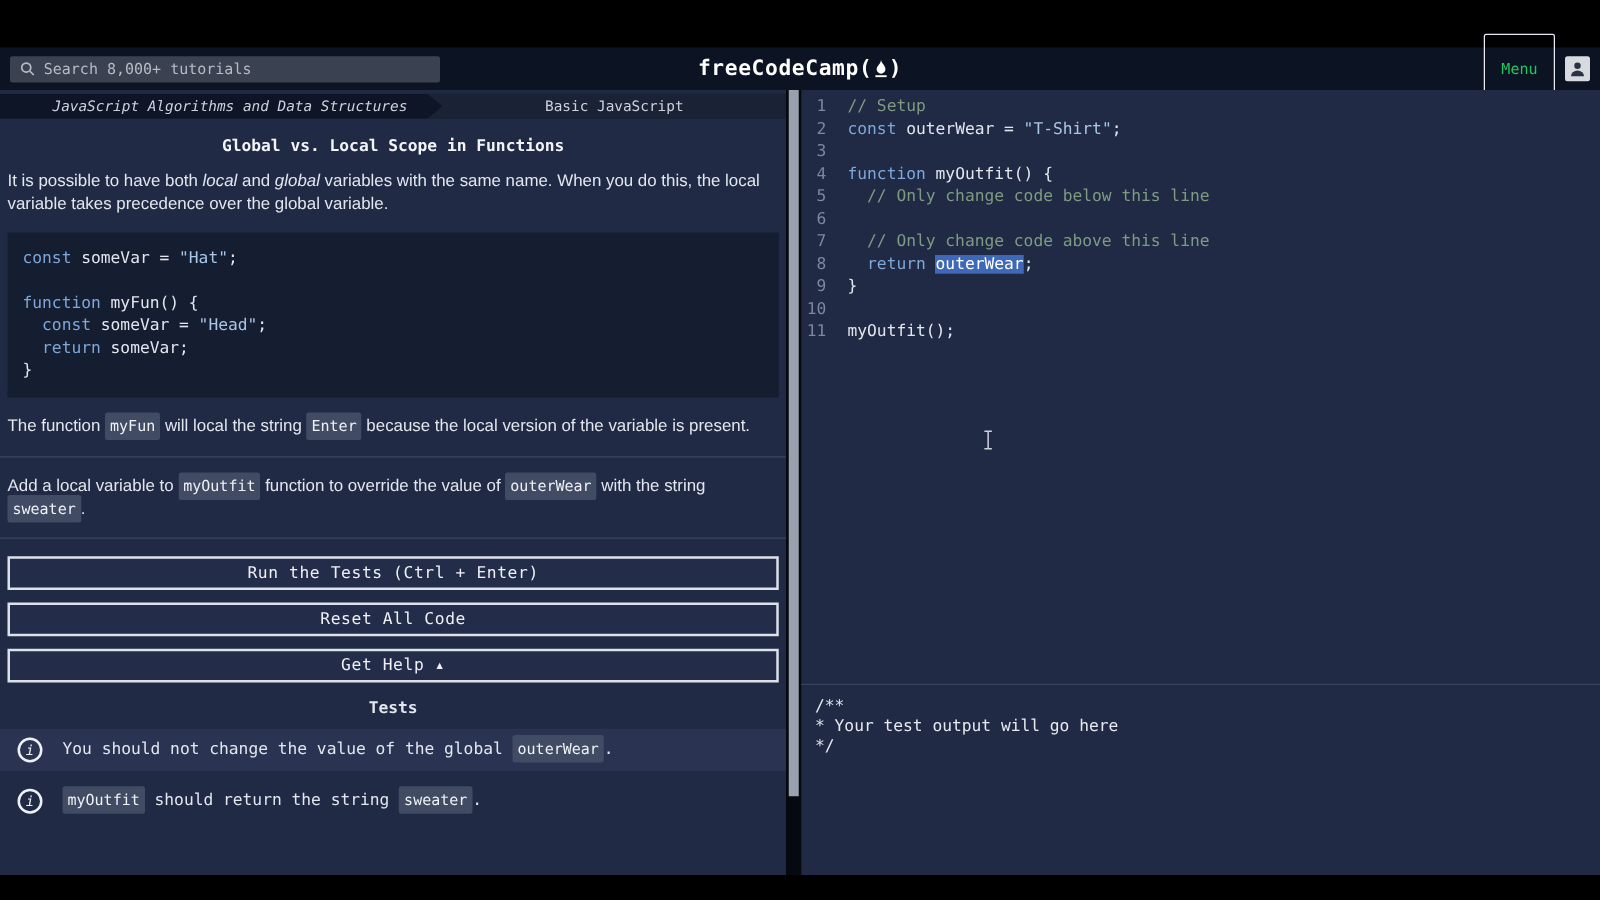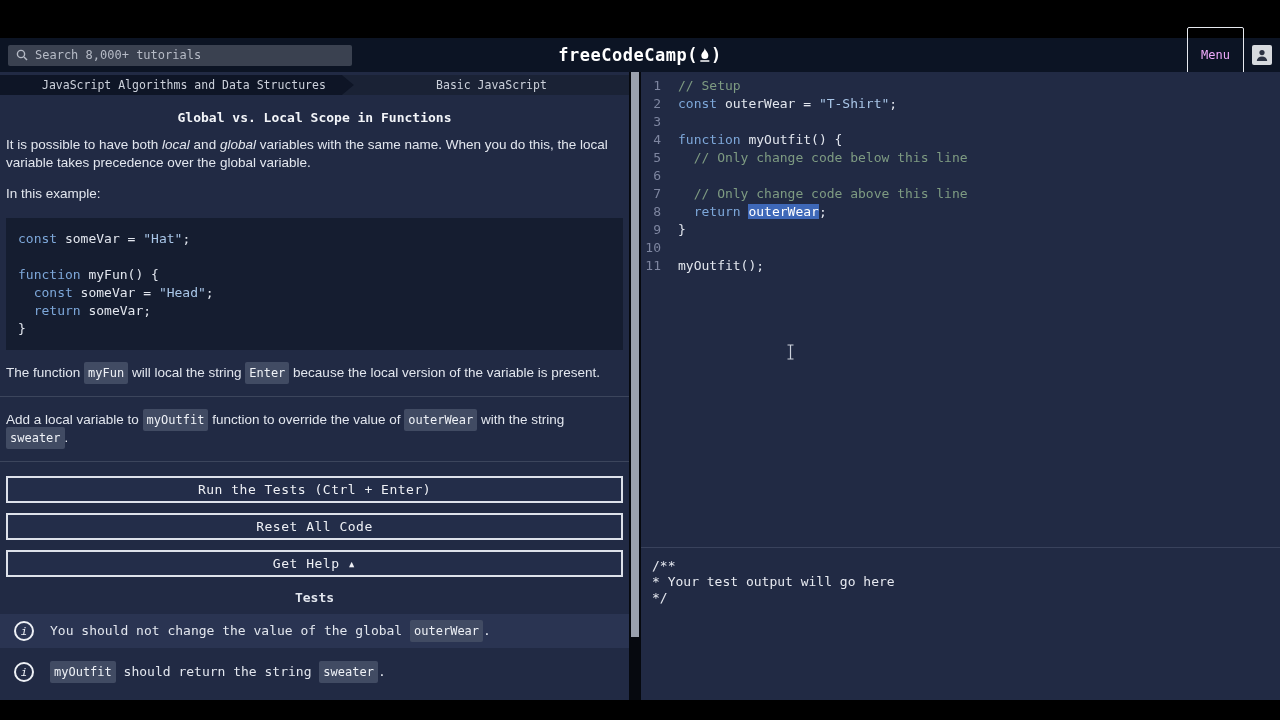--- a/index.html
+++ b/index.html
@@ -12,30 +12,30 @@
 
   
   .header { height:34px; background:#0c1424; display:flex; align-items:center; padding:0 8px; position:relative; flex:none; }
   .search-box { width:344px; height:21px; background:#3a4150; border-radius:2px; display:flex; align-items:center; padding:0 8px; gap:7px; }
   .search-box svg { flex:none; }
   .search-box input { background:transparent; border:none; outline:none; color:#c9cdd6; font:12px "DejaVu Sans Mono", monospace; width:100%; }
   .search-box input::placeholder { color:#b6bbc6; }
   .logo { position:absolute; left:50%; transform:translateX(-50%); color:#fff; font-size:17px; font-weight:bold; letter-spacing:.5px; display:flex; align-items:center; }
   .logo svg { margin:0 1px; }
   .header-right { margin-left:auto; display:flex; align-items:center; gap:8px; }
-  .menu-btn { border:1px solid #e7eaf0; color:#f0abfc; background:transparent; font:12px "DejaVu Sans Mono", monospace; padding:20px 13px; border-radius:2px; cursor:pointer;text-align:center; }
+  .menu-btn { border:1px solid #e7eaf0; color:#22c55e; background:transparent; font:12px "DejaVu Sans Mono", monospace; padding:20px 13px; border-radius:2px; cursor:pointer;text-align:center; }
   .avatar-btn { width:20px; height:20px; background:#d7dade; border-radius:2px; display:flex; align-items:center; justify-content:center; cursor:pointer; border:none; }
 
   
   .content { flex:1; display:flex; min-height:0; }
 
   
   .left-panel { width:629px; background:#212a44; color:#e2e6ee; overflow:hidden; flex:none; }
   .breadcrumbs { display:flex; height:20px; background:#1a2235; font-size:11.5px; color:#ccd1db; margin-top:3px; }
-  .crumb-super { background:#0e1526; padding:0 28px 0 42px; display:flex; align-items:center; clip-path:polygon(0 0, calc(100% - 12px) 0, 100% 50%, calc(100% - 12px) 100%, 0 100%); cursor:pointer; }
+  .crumb-super { background:#0e1526; padding:0 28px 0 42px; display:flex; align-items:center; clip-path:polygon(0 0, calc(100% - 12px) 0, 100% 50%, calc(100% - 12px) 100%, 0 100%); cursor:pointer;font-style:italic; }
   .crumb-block { flex:1; display:flex; align-items:center; justify-content:center; cursor:pointer; }
   .lesson-title { text-align:center; font-weight:bold; font-size:13px; margin:15px 0 11px; color:#f2f4f8; }
   .para { font-family:"Liberation Sans", sans-serif; font-size:13.5px; line-height:1.35; padding:0 6px; margin-bottom:13px; color:#e2e6ee; }
   .rich-italic { font-style:italic; }
   .rich-code { font-family:"DejaVu Sans Mono", monospace; background:#414b63; padding:4px 4px; border-radius:2px; font-size:12px; color:#eef1f6; }
   .code-block { background:#151d30; margin:14px 6px; padding:12px; font-size:13px; line-height:18px; }
   .code-line { white-space:pre; min-height:18px; }
   .tok-kw { color:#7da7d9; }
   .tok-str { color:#a9c6e8; }
   .tok-cmt { color:#7e9b82; }
@@ -105,21 +105,20 @@
             <span>JavaScript Algorithms and Data Structures</span>
           </div>
         <div class="crumb-block">
             <span>Basic JavaScript</span>
           </div>
       </div>
 
       <h1 class="lesson-title">Global vs. Local Scope in Functions</h1>
 
       <p class="para"><span class="rich-plain">It is possible to have both </span><span class="rich-italic">local</span><span class="rich-plain"> and </span><span class="rich-italic">global</span><span class="rich-plain"> variables with the same name. When you do this, the local variable takes precedence over the global variable.</span></p>
-      <p class="para">In this example:</p>
 
       <div class="code-block">
           <div class="code-line"><span class="tok-kw">const</span><span class="tok-pl"> someVar = </span><span class="tok-str">"Hat"</span><span class="tok-pl">;</span></div>
           <div class="code-line"><span class="tok-pl"> </span></div>
           <div class="code-line"><span class="tok-kw">function</span><span class="tok-pl"> myFun() {</span></div>
           <div class="code-line"><span class="tok-pl">  </span><span class="tok-kw">const</span><span class="tok-pl"> someVar = </span><span class="tok-str">"Head"</span><span class="tok-pl">;</span></div>
           <div class="code-line"><span class="tok-pl">  </span><span class="tok-kw">return</span><span class="tok-pl"> someVar;</span></div>
           <div class="code-line"><span class="tok-pl">}</span></div>
         </div>
 

